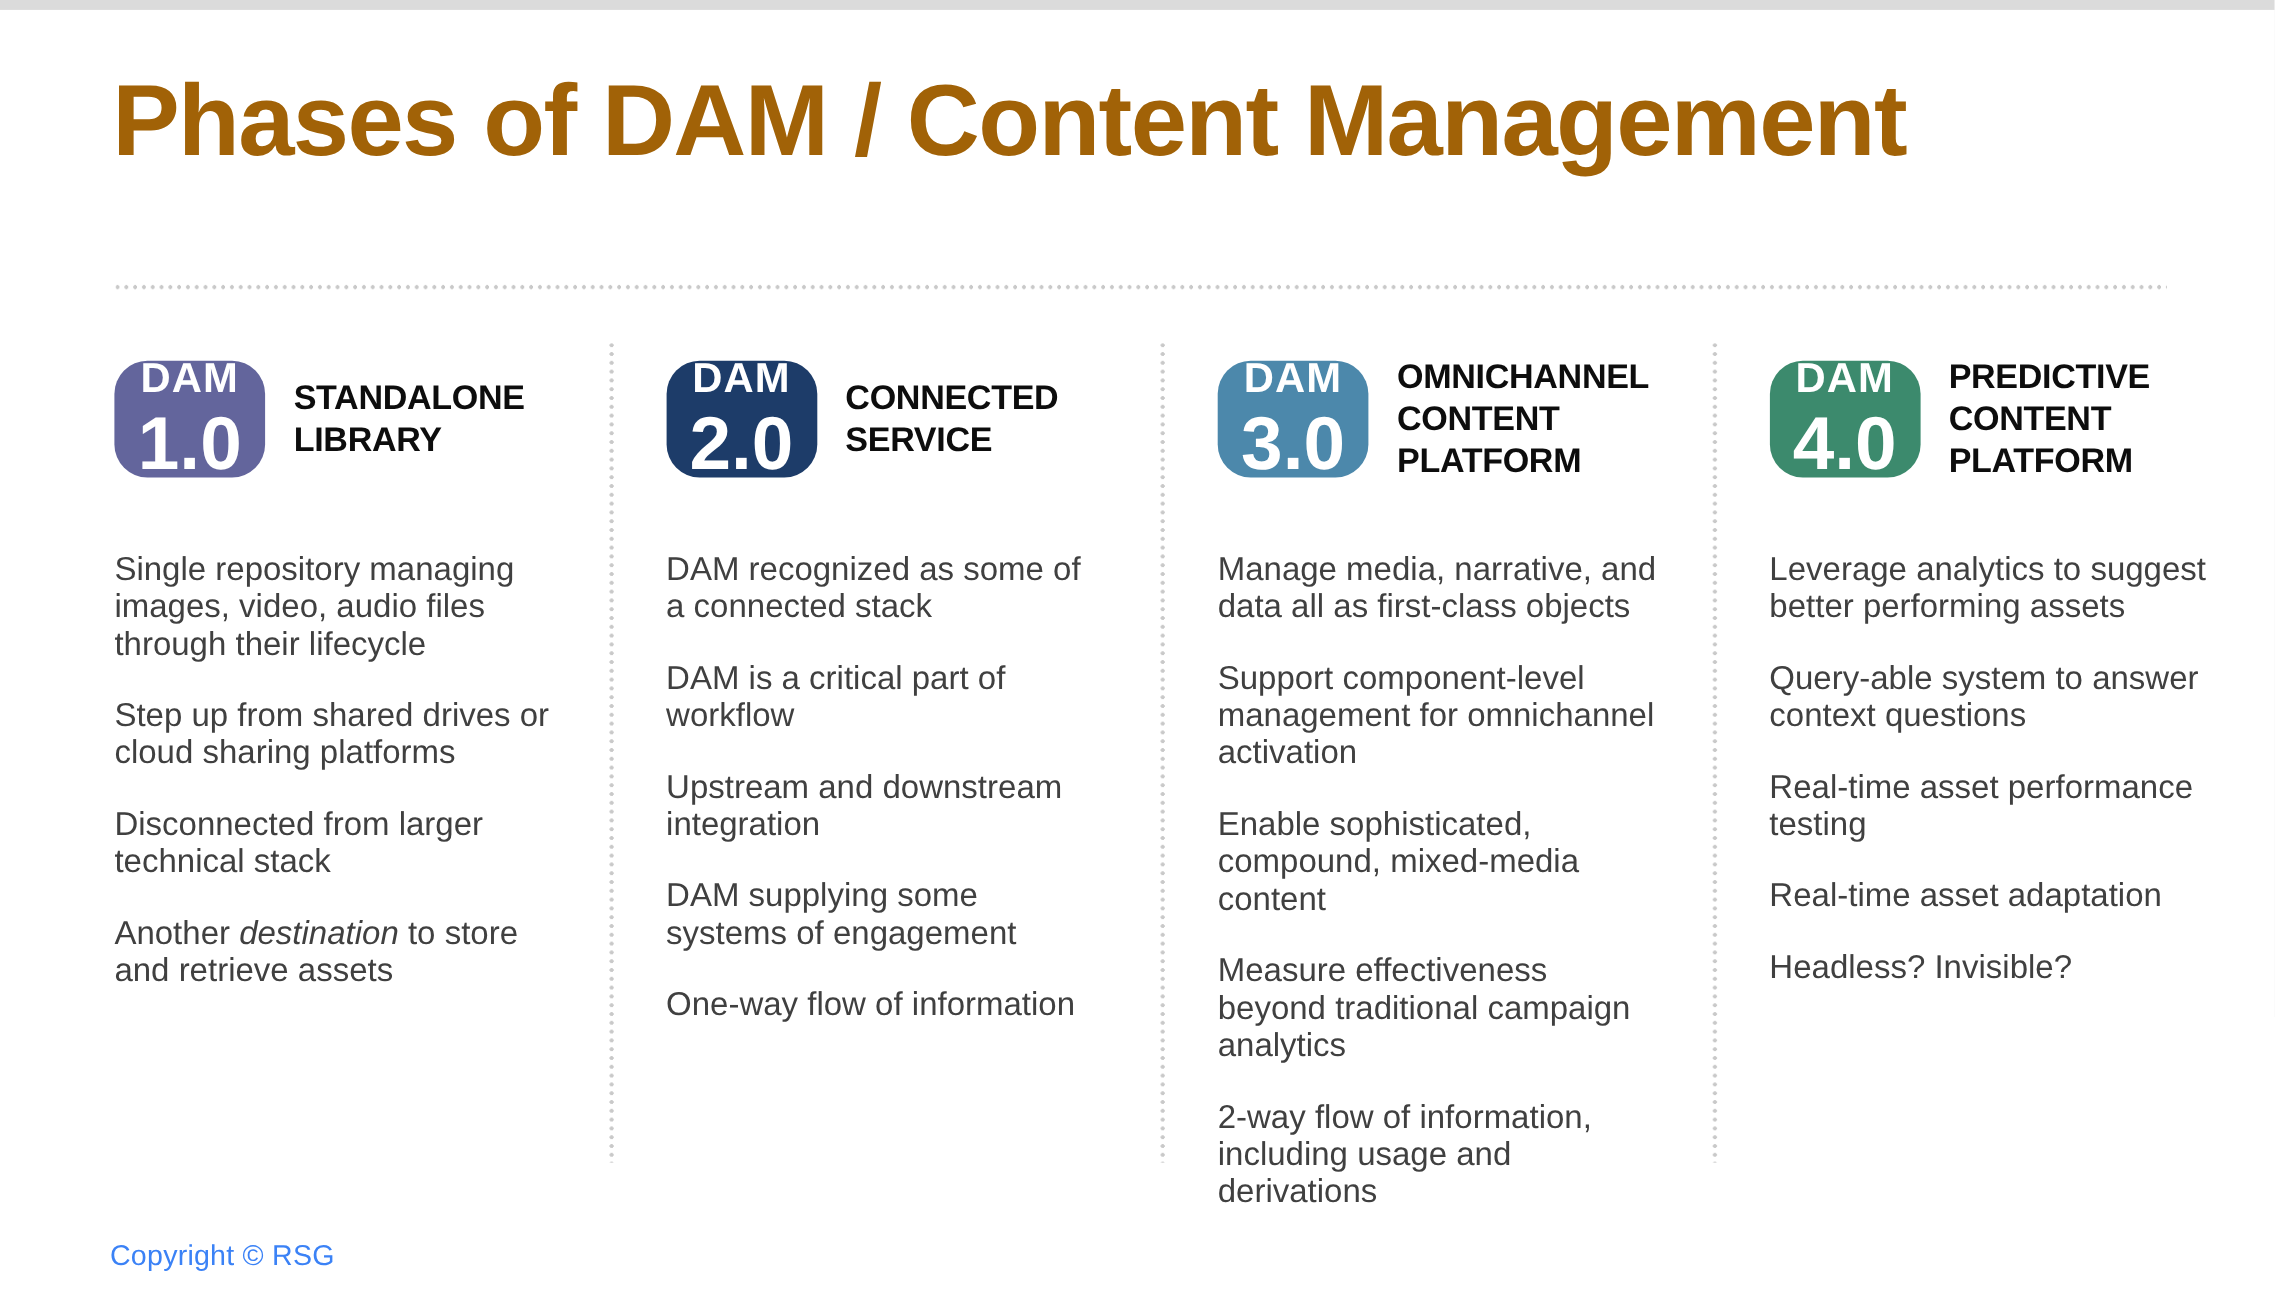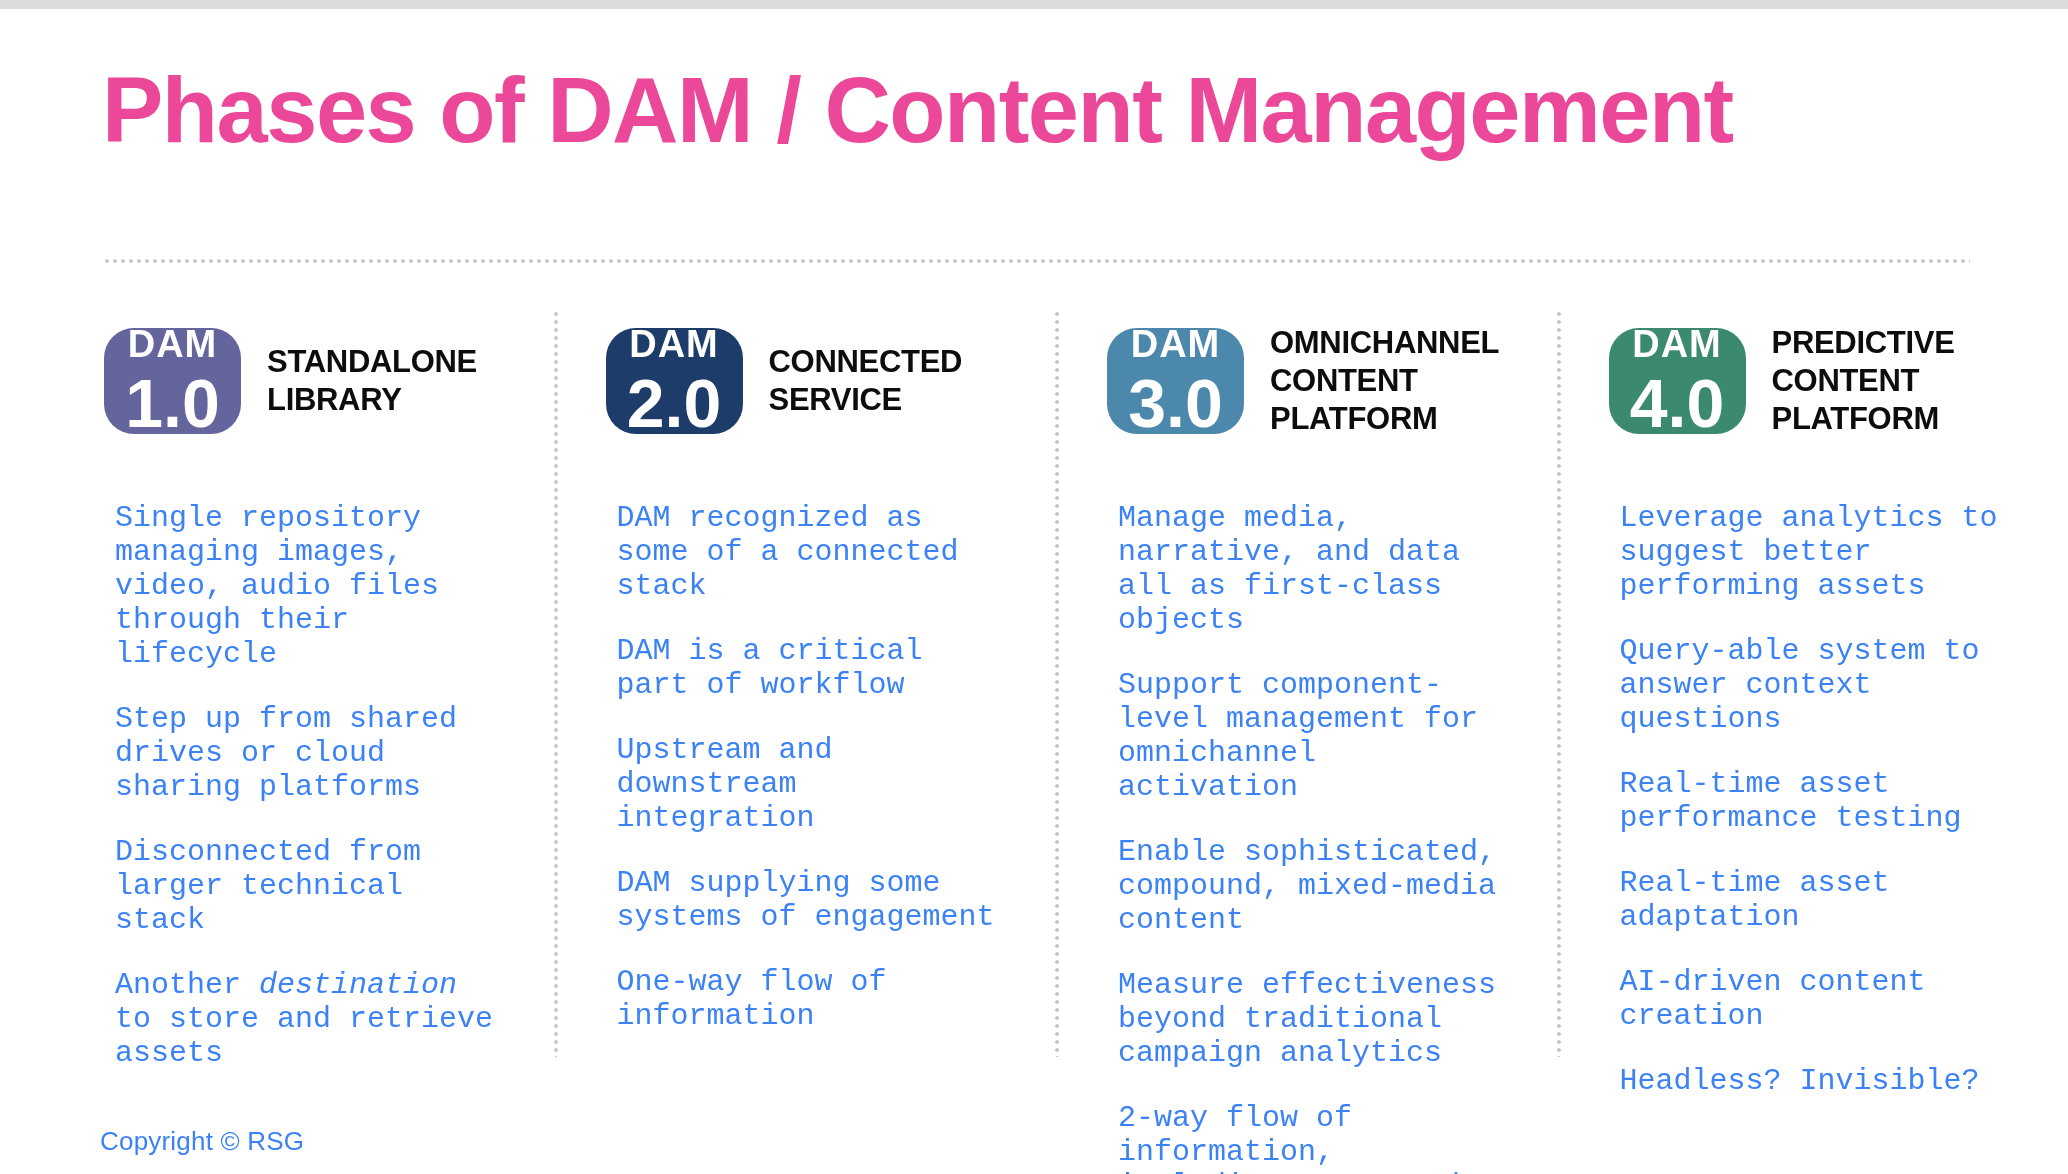--- a/index.html
+++ b/index.html
@@ -10,21 +10,21 @@
     font-family:"Liberation Sans", sans-serif;
     overflow:hidden;
   }
   .top-bar{
     position:absolute;top:0;left:0;width:100%;height:9px;
     background:#dbdbdb;
   }
   .page-title{
     position:absolute;left:102px;top:58px;
     font-size:92px;font-weight:700;letter-spacing:-1.5px;
-    color:#ec4899;
+    color:#a16207;
     white-space:nowrap;
   }
   .h-dots{
     position:absolute;left:105px;top:259px;width:1865px;height:4px;
     background-image:radial-gradient(circle at 2px 2px,#c9c9c9 1.7px,transparent 1.9px);
     background-size:8px 4px;background-repeat:repeat-x;
   }
   .columns{
     position:absolute;left:104px;top:312px;right:58px;
     display:grid;
@@ -49,23 +49,22 @@
   .badge-label{font-size:38px;font-weight:700;letter-spacing:1px;line-height:1;margin-bottom:6px;}
   .badge-version{font-size:68px;font-weight:700;line-height:1;}
   .col-heading{
     margin-left:26px;
     font-size:31px;font-weight:700;line-height:38px;
     color:#0d0d0d;letter-spacing:-0.3px;
     min-width:0;
   }
   .bullets{margin-top:52px;}
   .bullet{
-    font-size:30px;line-height:34px;color:#3b82f6;
-    margin:0 0 31px 11px;
-    font-family:Liberation Mono, monospace;
+    font-size:30px;line-height:34px;color:#404040;
+    margin:0 0 31px 0;
   }
   .bullet em{font-style:italic;}
   .footer{
     position:absolute;left:100px;top:1126px;
     font-size:26px;color:#3b82f6;letter-spacing:0.2px;
   }
 </style>
 </head>
 <body>
 
@@ -133,20 +132,19 @@
         <div class="badge-label">DAM</div>
         <div class="badge-version">4.0</div>
       </div>
       <div class="col-heading">PREDICTIVE CONTENT PLATFORM</div>
     </div>
     <div class="bullets">
           <p class="bullet">Leverage analytics to suggest better performing assets</p>
           <p class="bullet">Query-able system to answer context questions</p>
           <p class="bullet">Real-time asset performance testing</p>
           <p class="bullet">Real-time asset adaptation</p>
-          <p class="bullet">AI-driven content creation</p>
           <p class="bullet">Headless? Invisible?</p>
         </div>
   </div>
 </div>
 
   <div class="footer">Copyright © RSG</div>
 </div>
 
 </body></html>

